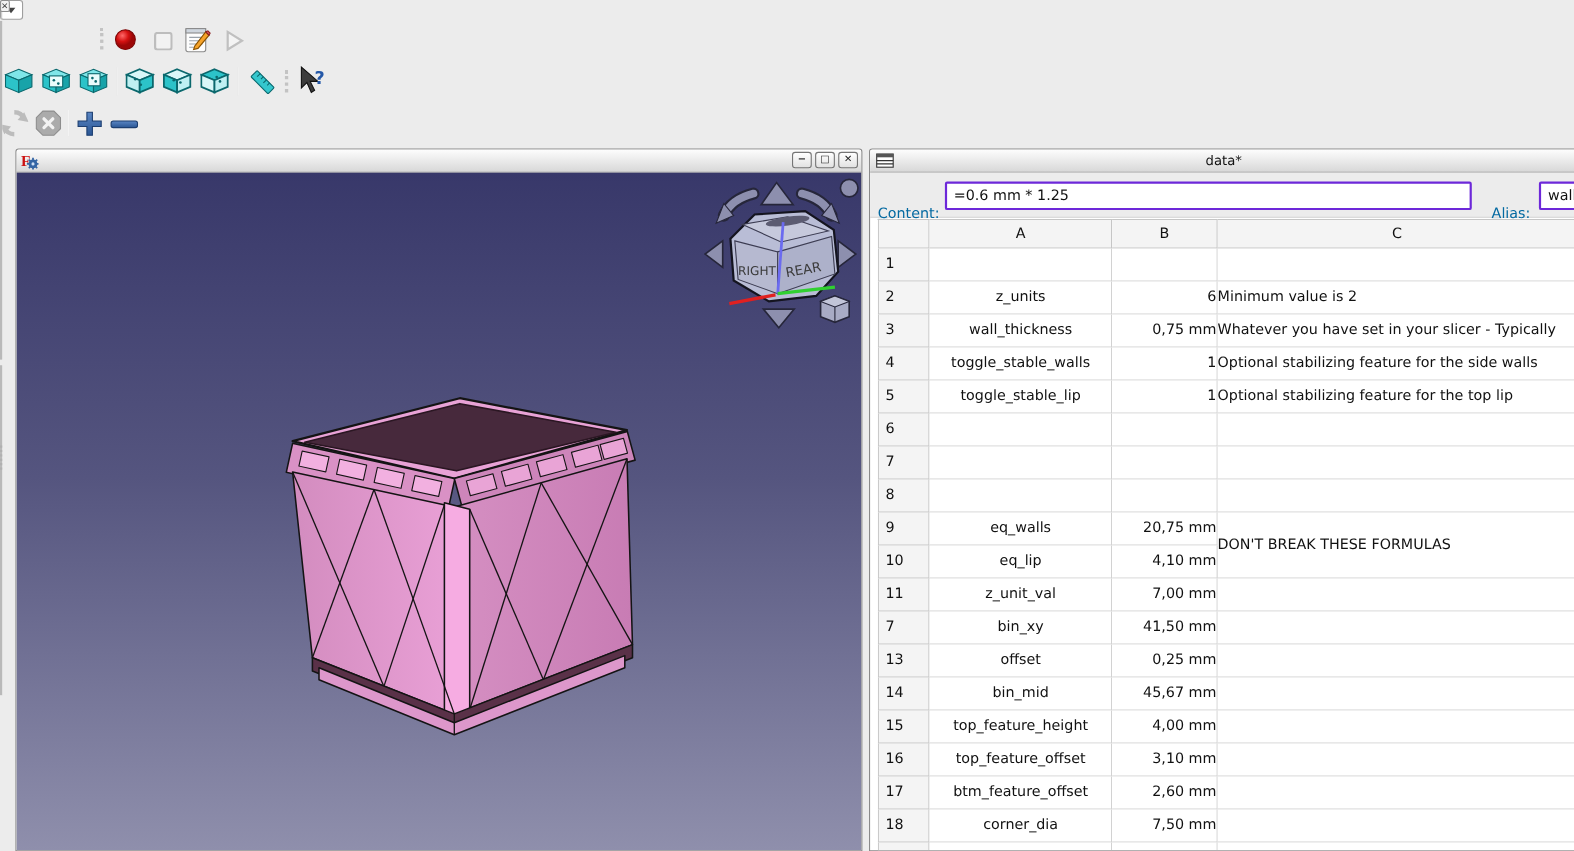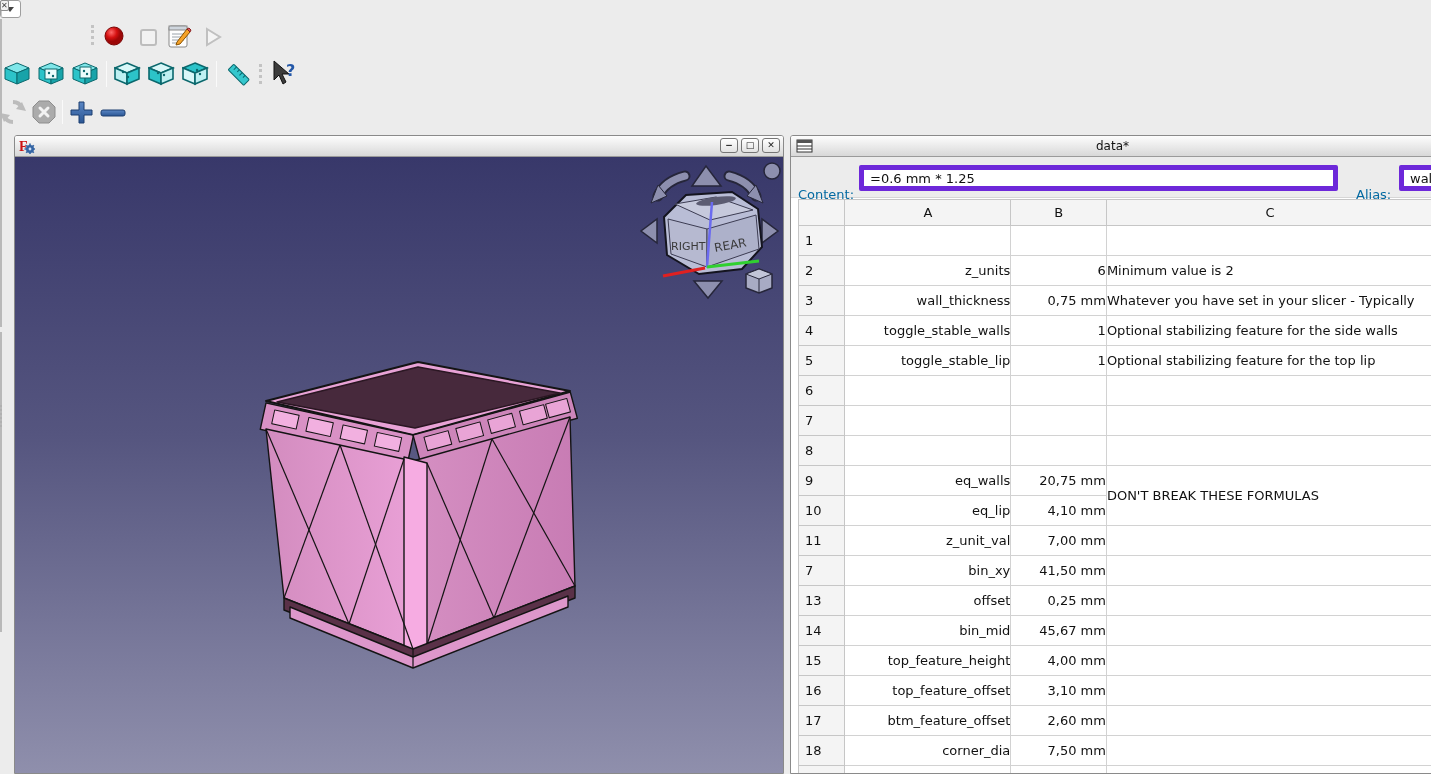--- a/index.html
+++ b/index.html
@@ -46,33 +46,33 @@
   }
 
   
   .viewport { position:absolute; left:0; right:0; top:21px; bottom:0;
     background:linear-gradient(#38386a 0%, #55557f 45%, #8f8fac 100%); }
 
   
   .formulabar { position:absolute; left:0; right:0; top:21px; height:41px; background:#ececec; border-bottom:1px solid #d6d6d6; }
   .fb-label { position:absolute; top:30px; font-size:13px; color:#0369a1;text-align:right; }
   .fb-label u { text-decoration:underline; }
-  .fb-input { position:absolute; top:8px; height:26px; border:5px solid #6d28d9; border-radius:2px; background:#fff; font:13px "DejaVu Sans","Liberation Sans",sans-serif; padding:0 6px; color:#111; }
+  .fb-input { position:absolute; top:8px; height:26px; border:2px solid #6d28d9; border-radius:2px; background:#fff; font:13px "DejaVu Sans","Liberation Sans",sans-serif; padding:0 6px; color:#111; }
   .gridwrap { position:absolute; left:7px; top:63px; right:0; bottom:0; overflow:hidden; background:#fff; }
   table.sheet { border-collapse:separate; border-spacing:0; table-layout:fixed; }
   table.sheet th, table.sheet td {
     padding:0; font-weight:normal; font-size:13px; white-space:nowrap; overflow:hidden;
     border-right:1px solid #d2d2d2; border-bottom:1px solid #d2d2d2;
     height:30px; background:#fff; color:#111;
   }
   table.sheet th { background:#f4f4f4; border-right:1px solid #c6c6c6; border-bottom:1px solid #c6c6c6; }
   table.sheet .colhdr { text-align:center; height:27px; border-top:1px solid #c6c6c6; }
   table.sheet .corner { border-top:1px solid #c6c6c6; border-left:1px solid #c6c6c6; }
   table.sheet .rh { text-align:left; padding-left:6px; border-left:1px solid #c6c6c6; }
-  td.ca { text-align:right; padding-left:4px;margin-top:48px; }
+  td.ca { text-align:center; padding-left:4px;margin-top:48px; }
   td.cb { text-align:right; padding-right:6px; }
   td.cc { text-align:left; padding-left:18px; }
   td.a-grey { background:#d2d2d2; }
   td.b-green { background:#00dd00; }
   td.b-sel { background:#3990ca; color:#fff; }
   td.b-lgreen { background:#a8ef7f; }
   td.b-yellow { background:#fbf8a2; }
   td.merged { vertical-align:middle; }
 </style>
 </head>

